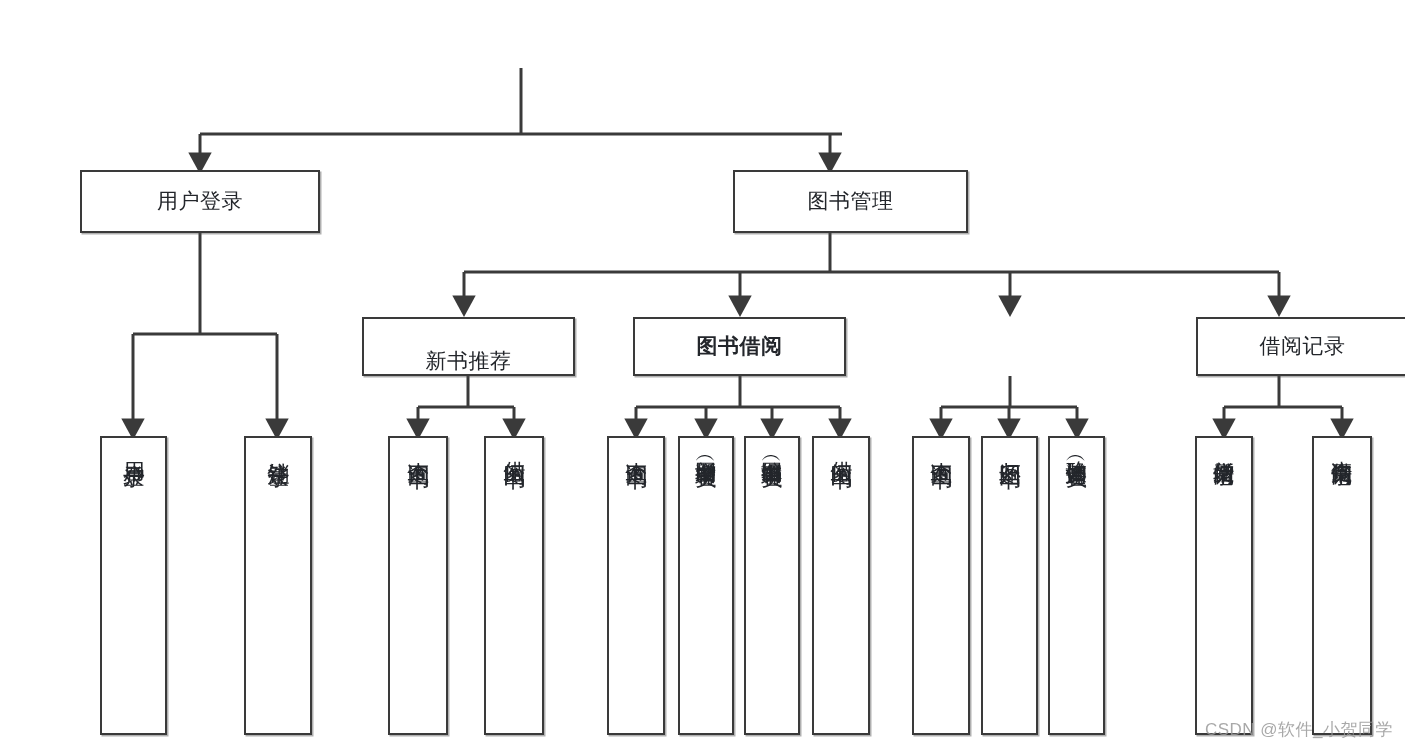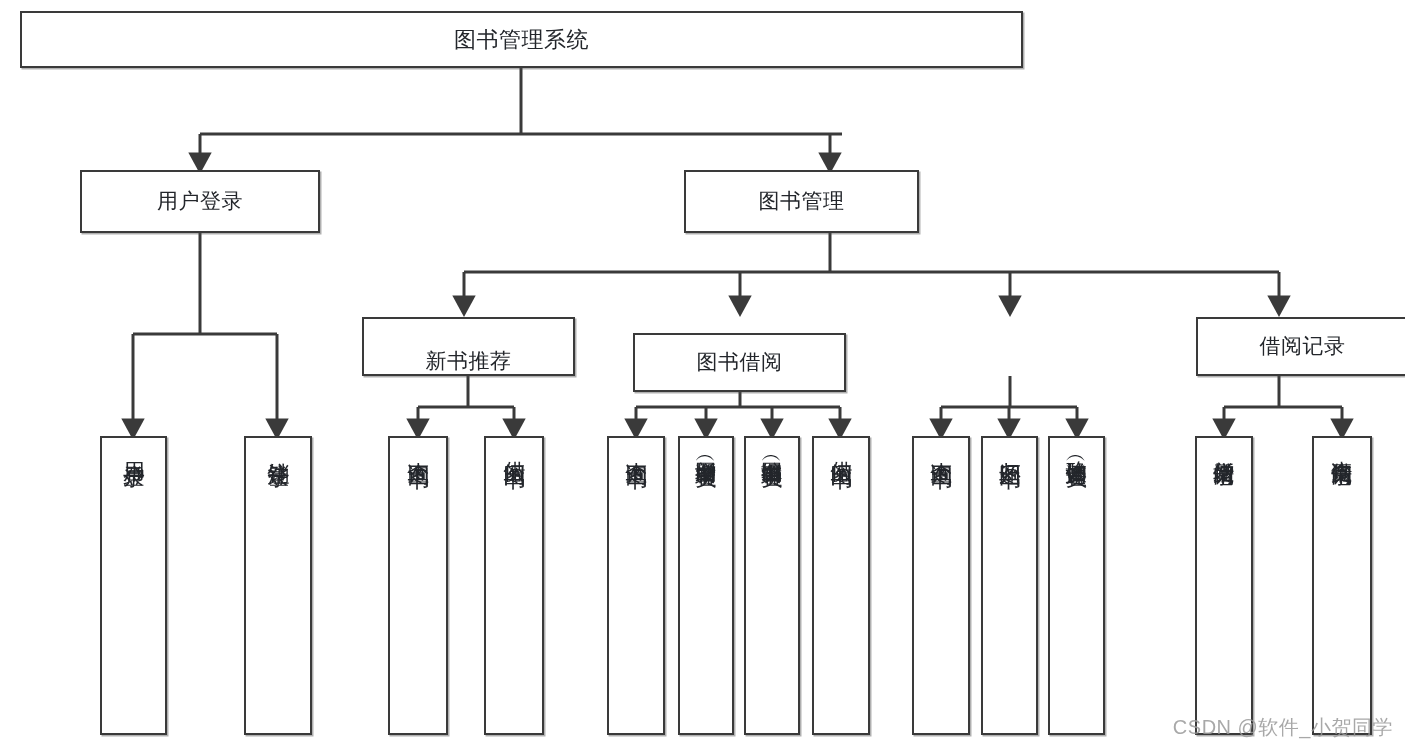--- a/index.html
+++ b/index.html
@@ -59,21 +59,21 @@
     max-height: 100%;
   }
   .node.leaf.tall .lbl {
     font-size: 21px;
     letter-spacing: 1px;
   }
   #watermark {
     position: absolute;
     right: 12px;
     bottom: 6px;
-    font-size: 20px;
+    font-size: 17px;
     color: #9a9a9a;
     letter-spacing: 0.5px;
     white-space: nowrap;
     opacity: 0.85;
     margin-left: 32px;
   }
 </style>
 </head>
 <body>
 
@@ -122,35 +122,32 @@
       <path d="M1009,407 L1009,428" marker-end="url(#arrow)"></path>
       <path d="M1077,407 L1077,428" marker-end="url(#arrow)"></path>
 
       <path d="M1279,376 L1279,407"></path>
       <path d="M1224,407 L1342,407"></path>
       <path d="M1224,407 L1224,428" marker-end="url(#arrow)"></path>
       <path d="M1342,407 L1342,428" marker-end="url(#arrow)"></path>
     </g>
   </svg>
 
-  <div class="node root" style="left:20px; top:11px; width:1003px; height:57px;">
-    <span class="lbl">图书管理系统</span>
-  </div>
 
   <div class="node" style="left:80px; top:170px; width:240px; height:63px;">
     <span class="lbl">用户登录</span>
   </div>
-  <div class="node" style="left:684px; top:170px; width:235px; height:63px;">
+  <div class="node" style="left:733px; top:170px; width:235px; height:63px;">
     <span class="lbl">图书管理</span>
   </div>
 
   <div class="node" style="left:362px; top:317px; width:213px; height:59px;align-items:flex-end;">
     <span class="lbl">新书推荐</span>
   </div>
-  <div class="node" style="left:633px; top:333px; width:213px; height:59px;">
+  <div class="node" style="left:633px; top:317px; width:213px; height:59px;font-weight:bold;">
     <span class="lbl">图书借阅</span>
   </div>
   <div class="node" style="left:1172px; top:317px; width:213px; height:59px;margin-left:24px;">
     <span class="lbl">借阅记录</span>
   </div>
 
   <div class="node leaf" style="left:100px; top:436px; width:67px; height:299px;">
     <span class="lbl">用户登录</span>
   </div>
   <div class="node leaf" style="left:244px; top:436px; width:68px; height:299px;">

